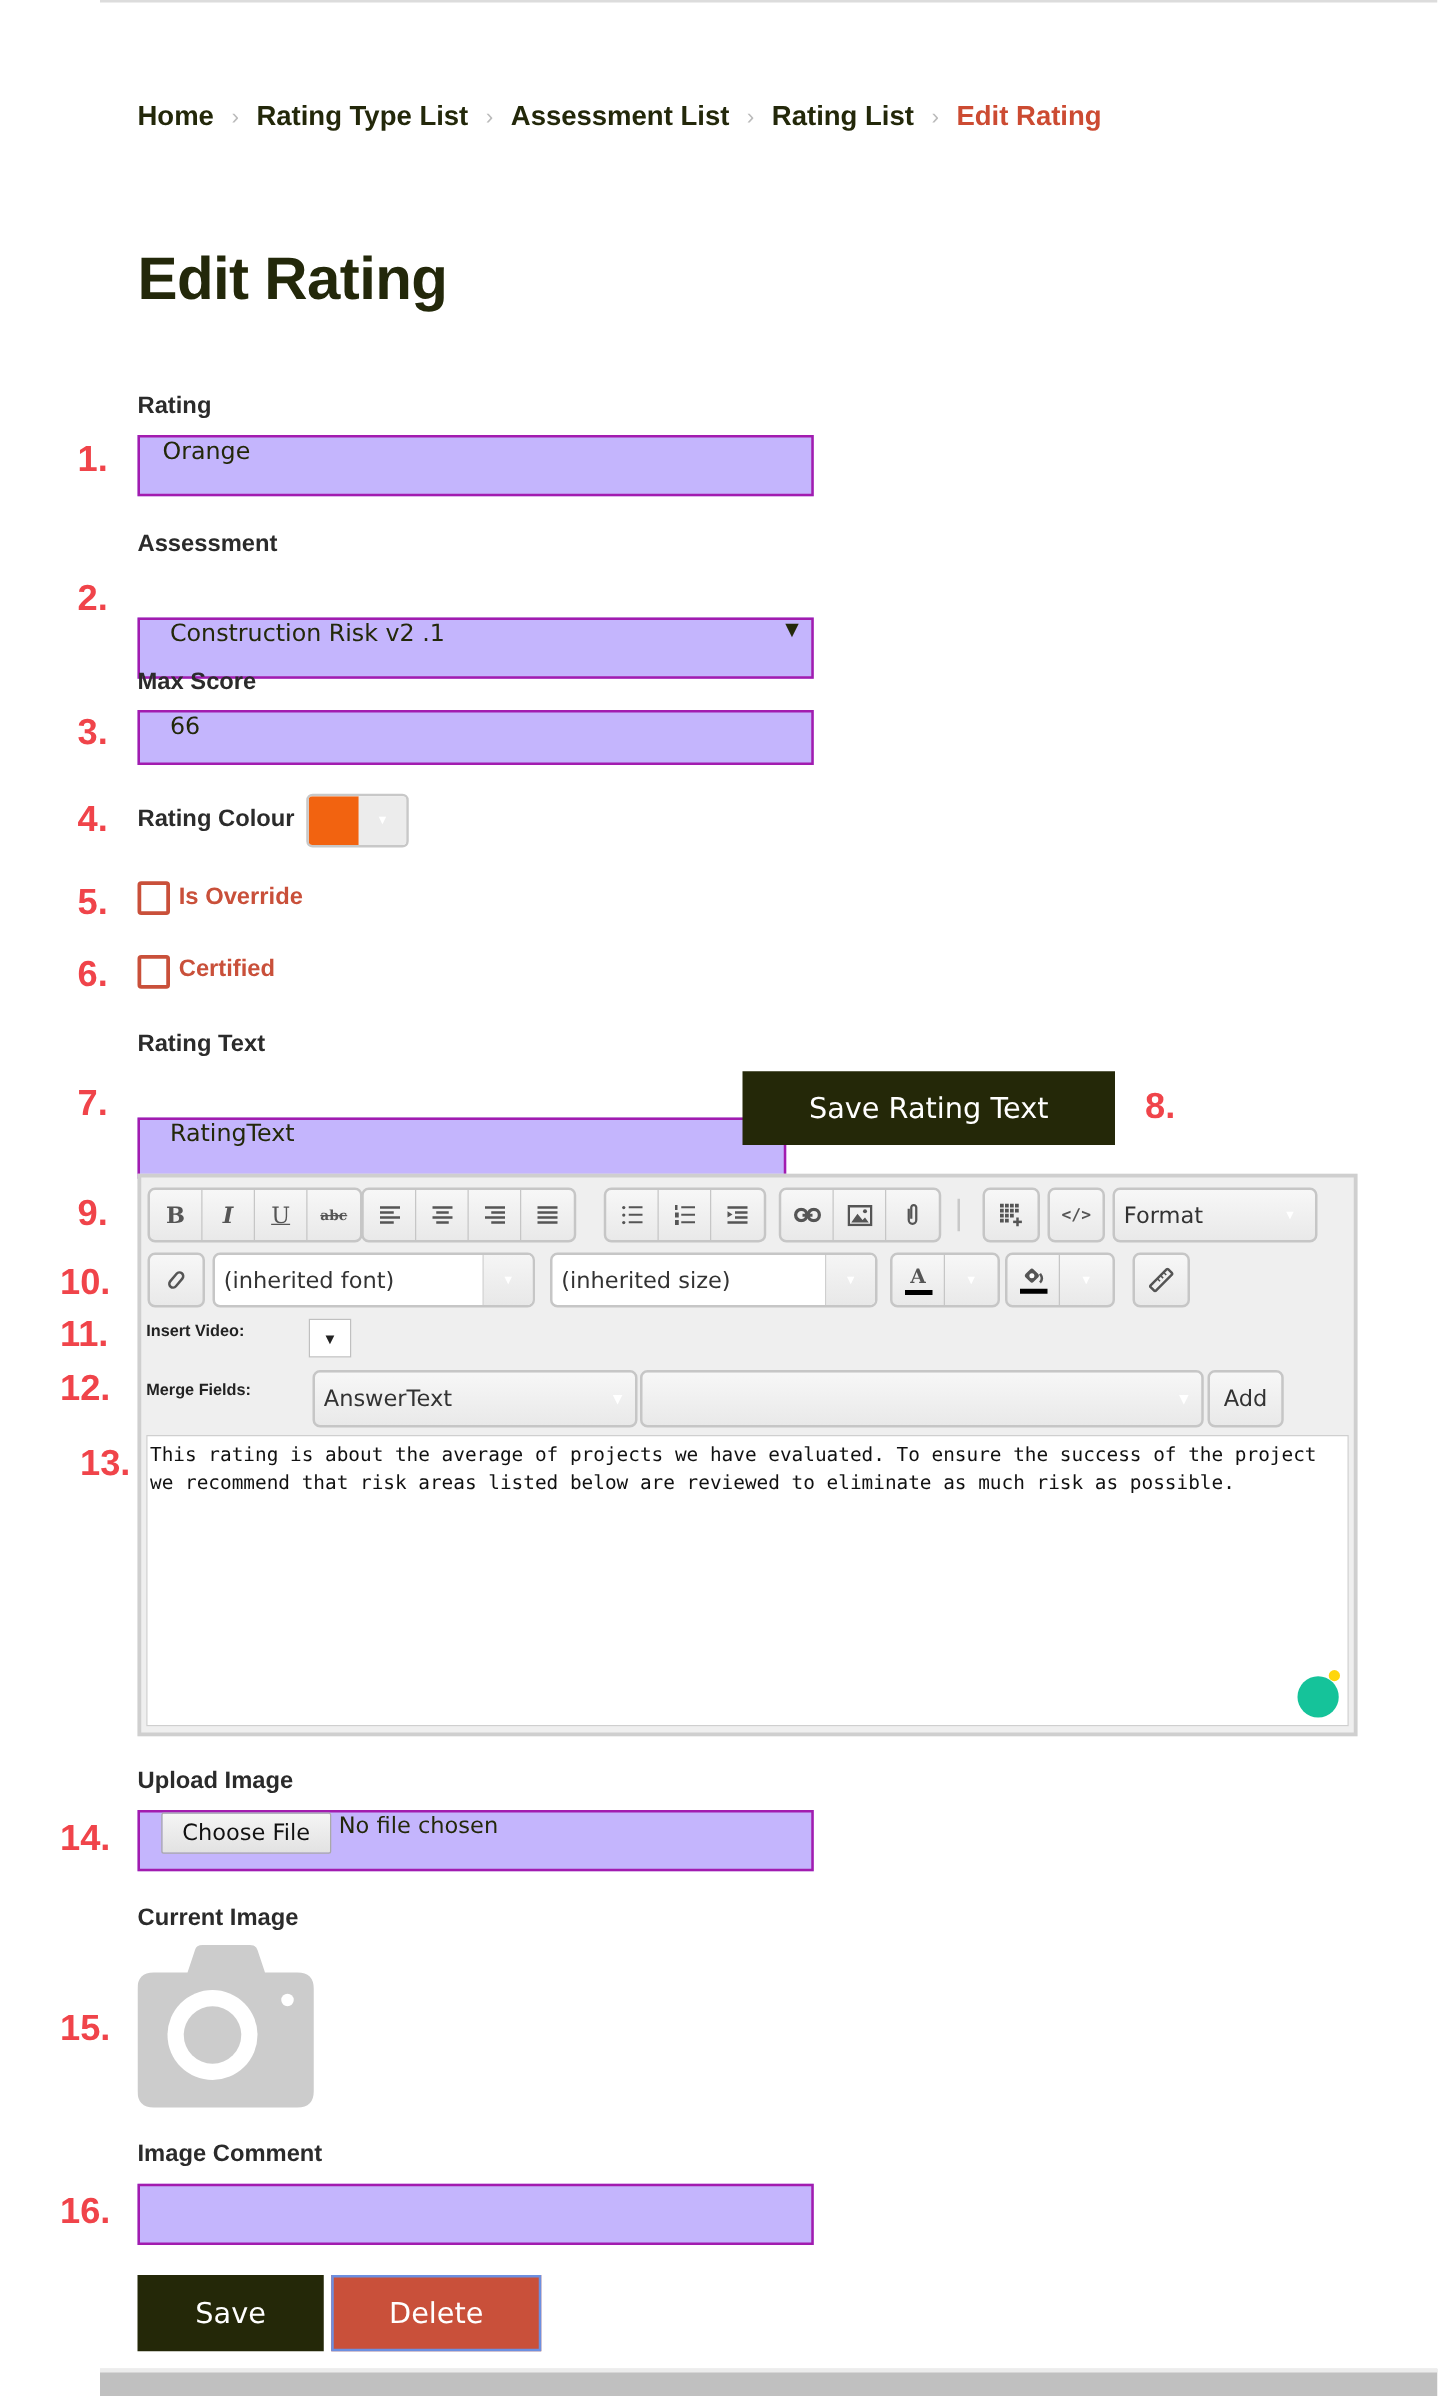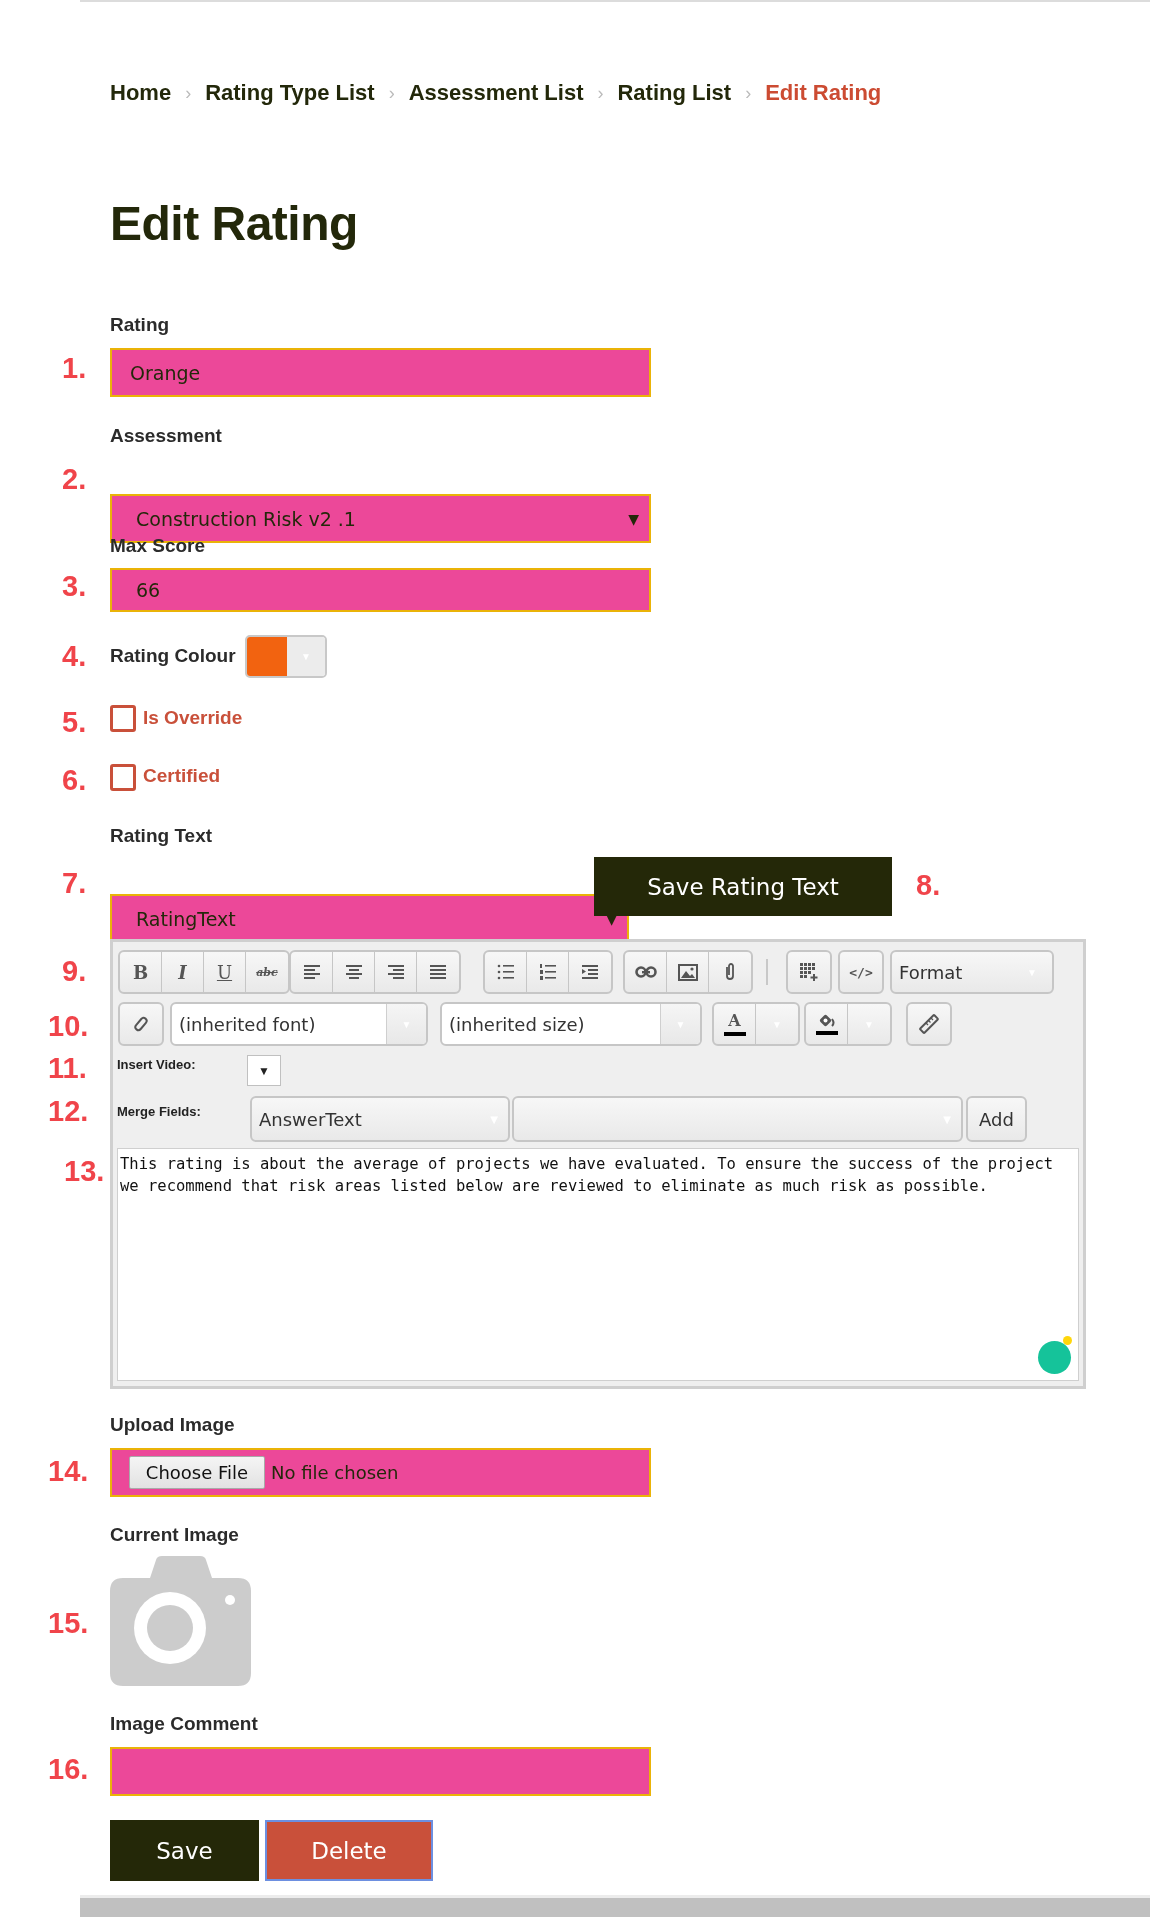--- a/index.html
+++ b/index.html
@@ -12,21 +12,21 @@
   .breadcrumb { left: 110px; top: 78px; height: 30px; display: flex; align-items: center; font-size: 22px; font-weight: bold; color: #222a08; }
   .breadcrumb .crumb { color: #23280a; cursor: pointer; }
   .breadcrumb .crumb.current { color: #cc4b32; }
   .breadcrumb .sep { color: #bbb; font-weight: normal; font-size: 18px; margin: 0 14px; }
 
   .page-title { left: 110px; top: 196px; font-size: 48px; font-weight: bold; color: #23280a; letter-spacing: -0.5px; }
 
   .label { font-size: 19px; font-weight: bold; color: #2b2b2b; }
   .marker { font-size: 29px; font-weight: bold; color: #f0444a; }
 
-  .field { border: 2px solid #eab308; background: #ec4899; height: 49px; display: flex; align-items: center; padding-left: 18px; font-size: 19px; color: #23280a; font-family: "DejaVu Sans", sans-serif; }
+  .field { border: 2px solid #a21caf; background: #c4b5fd; height: 49px; display: flex; padding-left: 18px; font-size: 19px; color: #23280a; font-family: "DejaVu Sans", sans-serif; }
   .field.select { justify-content: space-between; padding-right: 10px; padding-left: 24px; margin-top: 36px; }
   .field .arrow { font-size: 14px; color: #23280a; }
 
   .swatch { left: 245px; top: 635px; width: 82px; height: 43px; border: 2px solid #c8c8c8; border-radius: 5px; display: flex; overflow: hidden; cursor: pointer; }
   .swatch .color { width: 40px; height: 100%; }
   .swatch .drop { flex: 1; background: #ececec; display: flex; align-items: center; justify-content: center; color: #fff; font-size: 10px; }
 
   .checkbox { width: 26px; height: 27px; border: 3px solid #c9503a; border-radius: 3px; background: #fff; cursor: pointer; }
   .check-label { font-size: 19px; font-weight: bold; color: #c9503a; }
 
@@ -131,21 +131,21 @@
     <div class="tb-btn">
         <span style="font-family:'DejaVu Serif',serif;font-weight:bold;color:#555;">B</span>
       </div>
     <div class="tb-btn">
         <span style="font-family:'DejaVu Serif',serif;font-style:italic;font-weight:bold;color:#555;">I</span>
       </div>
     <div class="tb-btn">
         <span style="font-family:'DejaVu Serif',serif;text-decoration:underline;color:#555;">U</span>
       </div>
     <div class="tb-btn">
-        <span style="font-family:'DejaVu Serif',serif;text-decoration:line-through;font-size:11px;font-weight:bold;color:#555;font-style:italic;">abc</span>
+        <span style="font-family:'DejaVu Serif',serif;text-decoration:line-through;font-size:11px;font-weight:bold;color:#555;">abc</span>
       </div>
   </div>
 
   <div class="tb-group" style="left:176px;top:8px;">
     <div class="tb-btn">
       <svg width="18" height="16" viewBox="0 0 18 16">
           <g fill="#555">
             <rect x="1" y="1" width="16" height="2"></rect>
             <rect x="1" y="5" width="11" height="2"></rect>
             <rect x="1" y="9" width="16" height="2"></rect>

